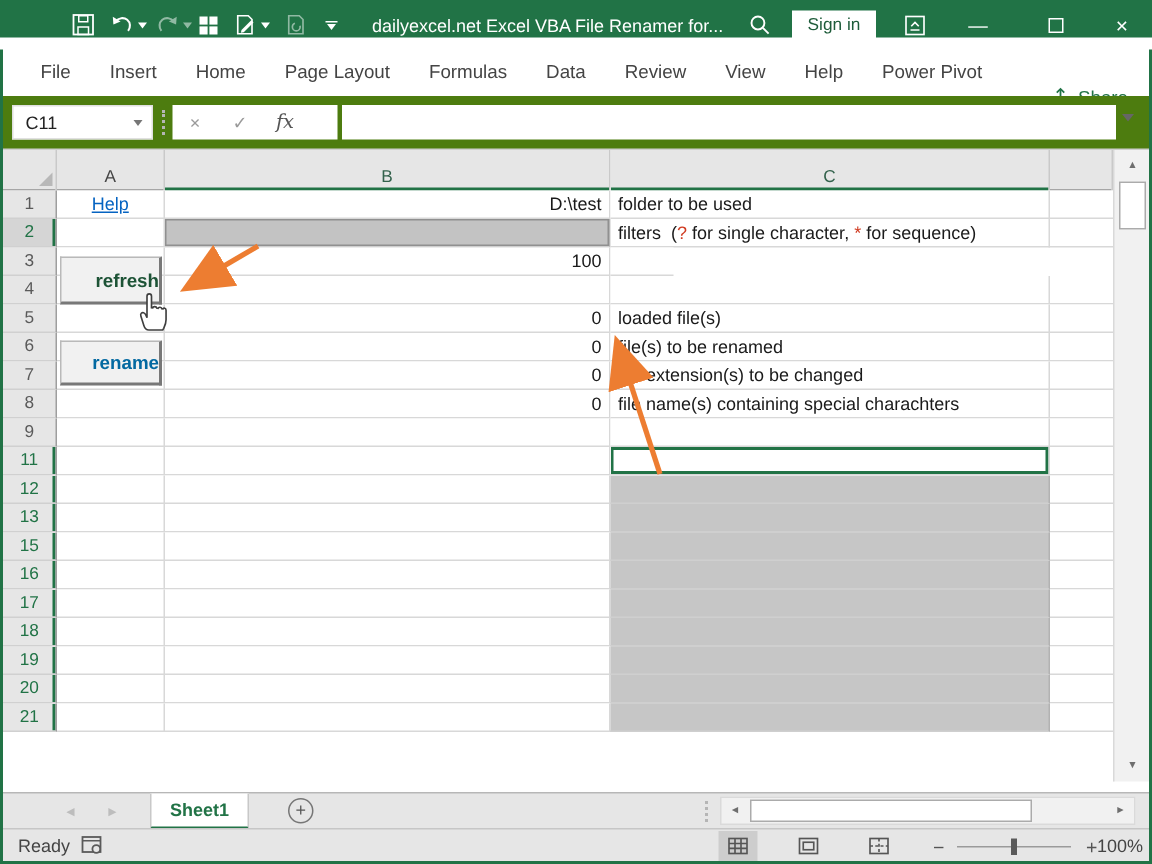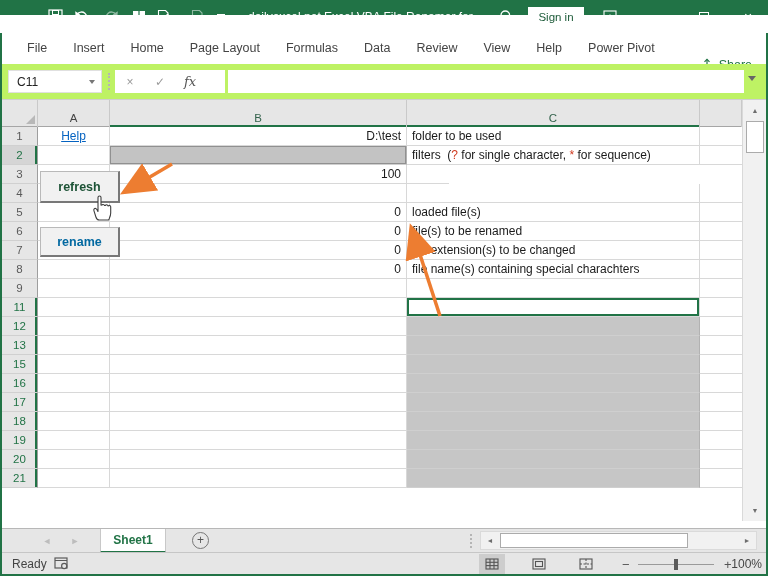--- a/index.html
+++ b/index.html
@@ -7,21 +7,21 @@
   body { font-family:"Liberation Sans","DejaVu Sans",sans-serif; font-size:12px; color:#444; background:#fff; }
   #app { position:relative; width:768px; height:576px; background:#fff; }
 
   
   .frame-edge { position:absolute; background:#217346; z-index:50; }
   #edge-left  { left:0; top:33; width:2px; height:543px; }
   #edge-right { left:766px; top:33px; width:2px; height:543px; }
   #edge-bottom{ left:0; top:574px; width:768px; height:2px; }
 
   
-  #titlebar { position:absolute; left:0; top:0; width:768px; height:15px; background:#217346; color:#fff; }
+  #titlebar { position:absolute; left:0; top:0; width:768px; height:25px; background:#217346; color:#fff; }
   .tb-item { position:absolute; top:0; height:33px; display:flex; align-items:center; justify-content:center; }
   .tri-down { width:0; height:0; border-left:3px solid transparent; border-right:3px solid transparent; border-top:4px solid #fff; }
   .dim-ic { opacity:.5; }
   #qat-save   { left:44px;  width:22px; }
   #qat-undo   { left:70px;  width:22px; }
   #qat-undo-ch{ left:90px;  width:10px; }
   #qat-redo   { left:100px; width:22px; }
   #qat-redo-ch{ left:120px; width:10px; }
   #qat-grid   { left:128px; width:22px; }
   #qat-docpen { left:152px; width:22px; }
@@ -38,21 +38,21 @@
   #tb-max .sq { width:10px; height:10px; border:1px solid #fff; }
   #tb-close { left:731px; width:34px; font-size:14px; }
 
   
   #ribbonrow { position:absolute; left:2px; top:33px; width:764px; height:31px; background:#fff; display:flex; align-items:center; }
   #ribbon-tabs { display:flex; align-items:center; padding-left:12px; }
   .rtab { font-size:12.5px; color:#444; padding:0 13px; height:31px; line-height:31px; white-space:nowrap; cursor:default; }
   #share-btn { position:absolute; right:14px; top:16px; height:31px; display:flex; align-items:center; gap:5px; color:#217346; font-size:12.5px; cursor:default; }
 
   
-  #formulabar { position:absolute; left:2px; top:64px; width:764px; height:36px; background:#bef264; border-bottom:1px solid #CFCFCF; }
+  #formulabar { position:absolute; left:2px; top:64px; width:764px; height:36px; background:#4d7c0f; border-bottom:1px solid #CFCFCF; }
   #namebox { position:absolute; left:6px; top:6px; width:94px; height:23px; background:#fff; border:1px solid #E0E0E0; display:flex; align-items:center; }
   #namebox-value { padding-left:8px; font-size:12px; color:#222; flex:1; }
   #namebox-dd { width:18px; display:flex; justify-content:center; }
   #namebox-dd .tri { width:0; height:0; border-left:3.5px solid transparent; border-right:3.5px solid transparent; border-top:4.5px solid #767676; }
   #fb-divider { position:absolute; left:106px; top:9px; height:17px; width:0; border-left:2px dotted #B5B5B5; }
   #fb-buttons { position:absolute; left:113px; top:6px; width:110px; height:23px; background:#fff; display:flex; align-items:center; }
   .fb-btn { width:30px; text-align:center; color:#9A9A9A; font-size:12px; }
   #fx-btn { color:#555; font-family:"DejaVu Serif","Liberation Serif",serif; font-style:italic; font-size:13px; }
   #formula-input { position:absolute; left:226px; top:6px; width:516px; height:23px; background:#fff; }
   #fb-expand { position:absolute; left:746px; top:12px; }
@@ -75,21 +75,21 @@
   .cell { background:#fff; border-right:1px solid #D8D8D8; border-bottom:1px solid #D8D8D8; font-size:12px; color:#1a1a1a; line-height:18px; padding:0 5px; white-space:pre; overflow:hidden; }
   .cA{width:72px;} .cB{width:297px;} .cC{width:293px;} .cD{width:42px; border-right:none;}
   .cell.num { text-align:right; }
   .cell.ctr { text-align:center; }
   .cell.gray { background:#C6C6C6; border-bottom-color:#CFCFCF; border-right-color:#B2B2B2; }
   .cell.outl { background:#C3C3C3; box-shadow:inset 0 0 0 1px #909090; }
   .cell.active { background:#fff; box-shadow:inset 0 0 0 2px #217346; position:relative; z-index:2; }
   .clink { color:#0563C1; text-decoration:underline; cursor:pointer; }
   .accent { color:#D03A20; }
 
-  .sheet-btn { position:absolute; left:38px; width:80px; background:#F1F1F1; border:1px solid #B9B9B9; border-right:2px solid #787878; border-bottom:2px solid #787878; font-weight:bold; font-size:12.5px; display:flex; align-items:center; justify-content:center; z-index:3; cursor:default; }
+  .sheet-btn { position:absolute; left:38px; width:68px; background:#F1F1F1; border:1px solid #B9B9B9; border-right:2px solid #787878; border-bottom:2px solid #787878; font-weight:bold; font-size:12.5px; display:flex; align-items:center; justify-content:flex-end; z-index:3; cursor:default; }
   #refresh-btn { top:71px; height:32px; color:#1D5336; }
   #rename-btn  { top:127px; height:30px; color:#0369a1; }
 
   #annot-svg { position:absolute; left:0; top:0; z-index:6; pointer-events:none; }
 
   
   #vscroll { position:absolute; left:740px; top:0; width:24px; height:421px; background:#F1F1F1; border-left:1px solid #D9D9D9; }
   .sb-arrow { position:absolute; left:2px; width:20px; height:17px; display:flex; align-items:center; justify-content:center; color:#6E6E6E; font-size:7px; }
   #vs-up { top:2px; } #vs-down { top:402px; }
   #vs-thumb { position:absolute; left:3px; top:21px; width:18px; height:32px; background:#fff; border:1px solid #ABABAB; }

